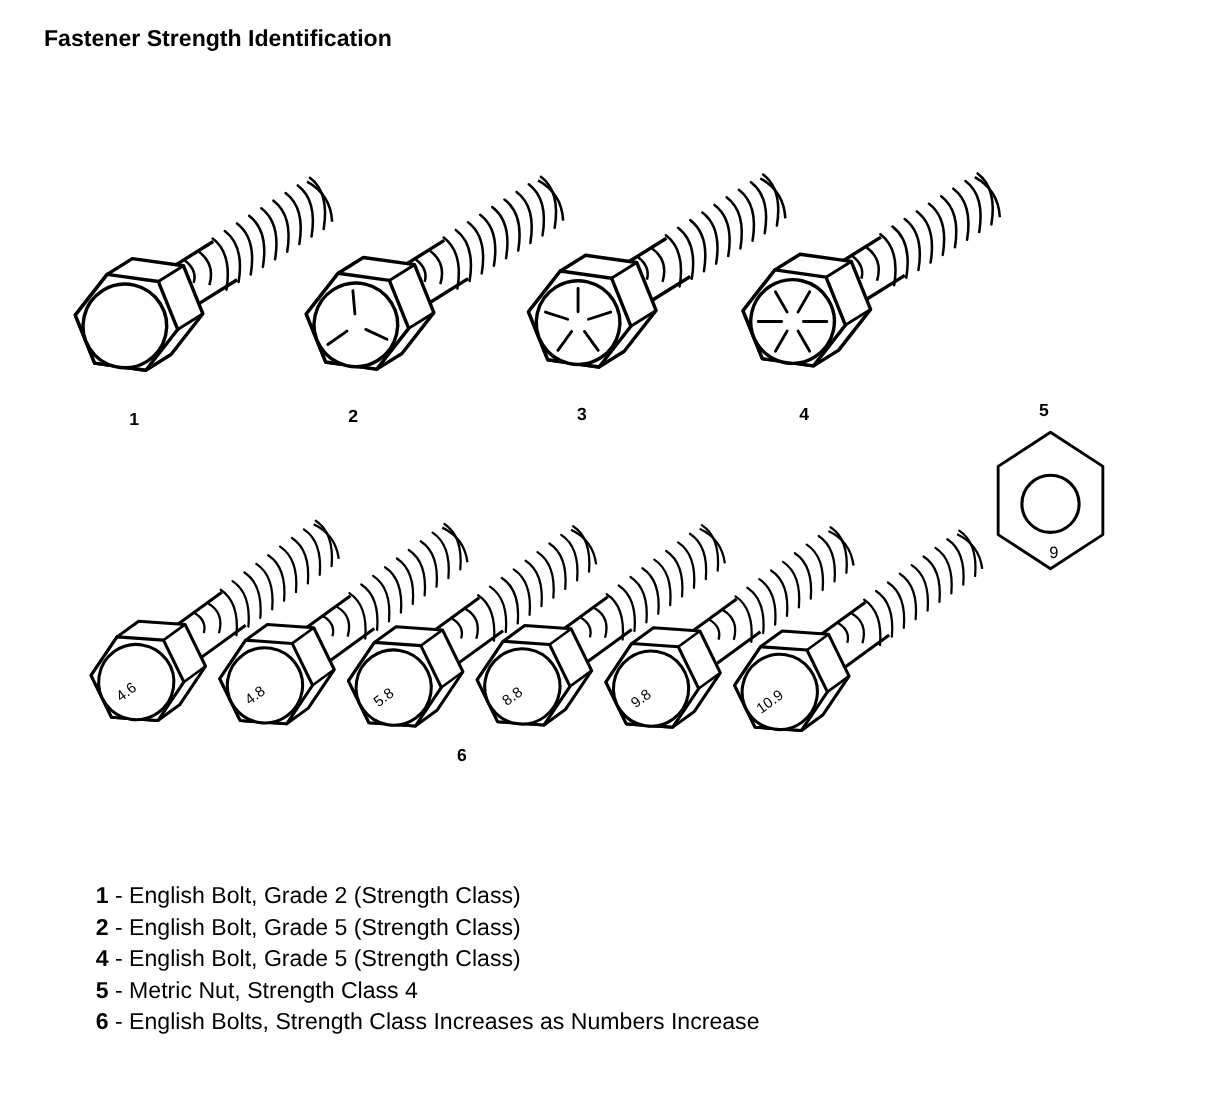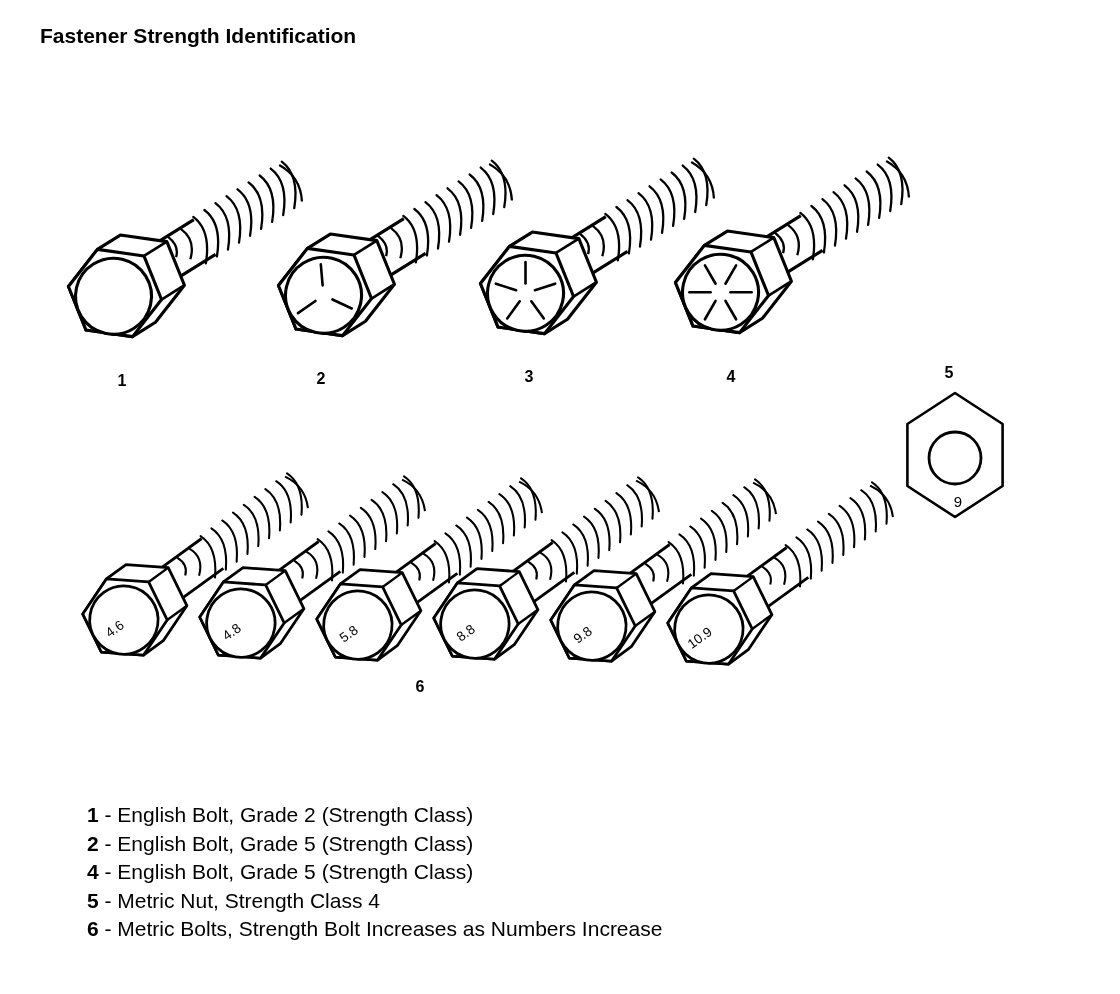--- a/index.html
+++ b/index.html
@@ -298,15 +298,15 @@
       <text x="731" y="382" text-anchor="middle" font-size="16" font-weight="bold" font-family="&quot;Liberation Sans&quot;,sans-serif" fill="#000000">4</text>
       <text x="949" y="378" text-anchor="middle" font-size="16" font-weight="bold" font-family="&quot;Liberation Sans&quot;,sans-serif" fill="#000000">5</text>
       <text x="420" y="692" text-anchor="middle" font-size="16" font-weight="bold" font-family="&quot;Liberation Sans&quot;,sans-serif" fill="#000000">6</text>
     </svg>
 
   <div class="legend">
     <div class="row"><b>1</b><span> - English Bolt, Grade 2 (Strength Class)</span></div>
     <div class="row"><b>2</b><span> - English Bolt, Grade 5 (Strength Class)</span></div>
     <div class="row"><b>4</b><span> - English Bolt, Grade 5 (Strength Class)</span></div>
     <div class="row"><b>5</b><span> - Metric Nut, Strength Class 4</span></div>
-    <div class="row"><b>6</b><span> - Metric Bolts, Strength Bolt Increases as Numbers Increase</span></div>
+    <div class="row"><b>6</b><span> - English Bolts, Strength Class Increases as Numbers Increase</span></div>
   </div>
 </div>
 
 </body></html>

